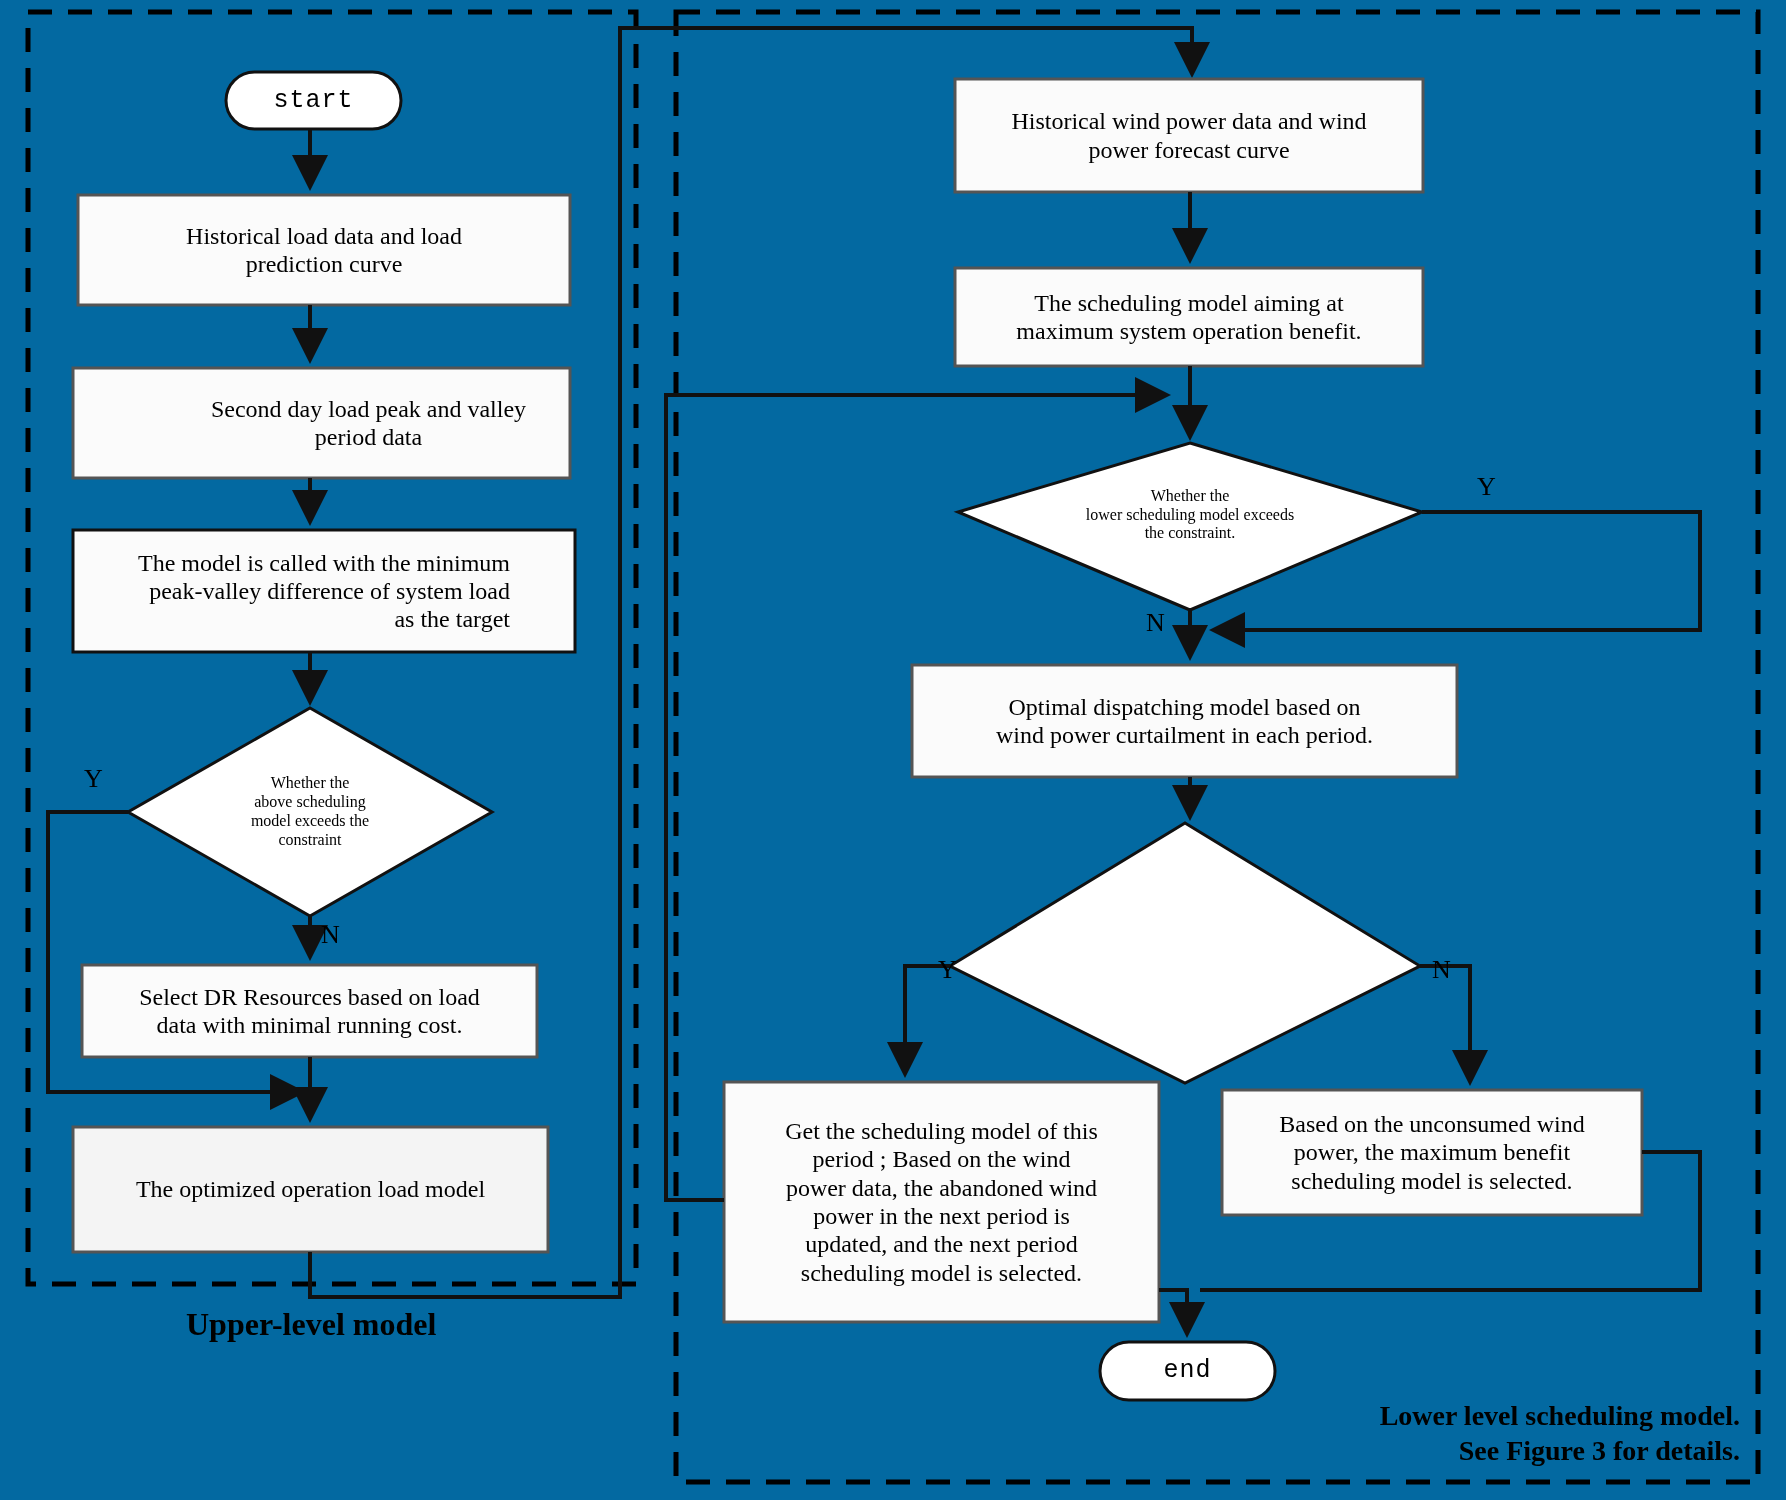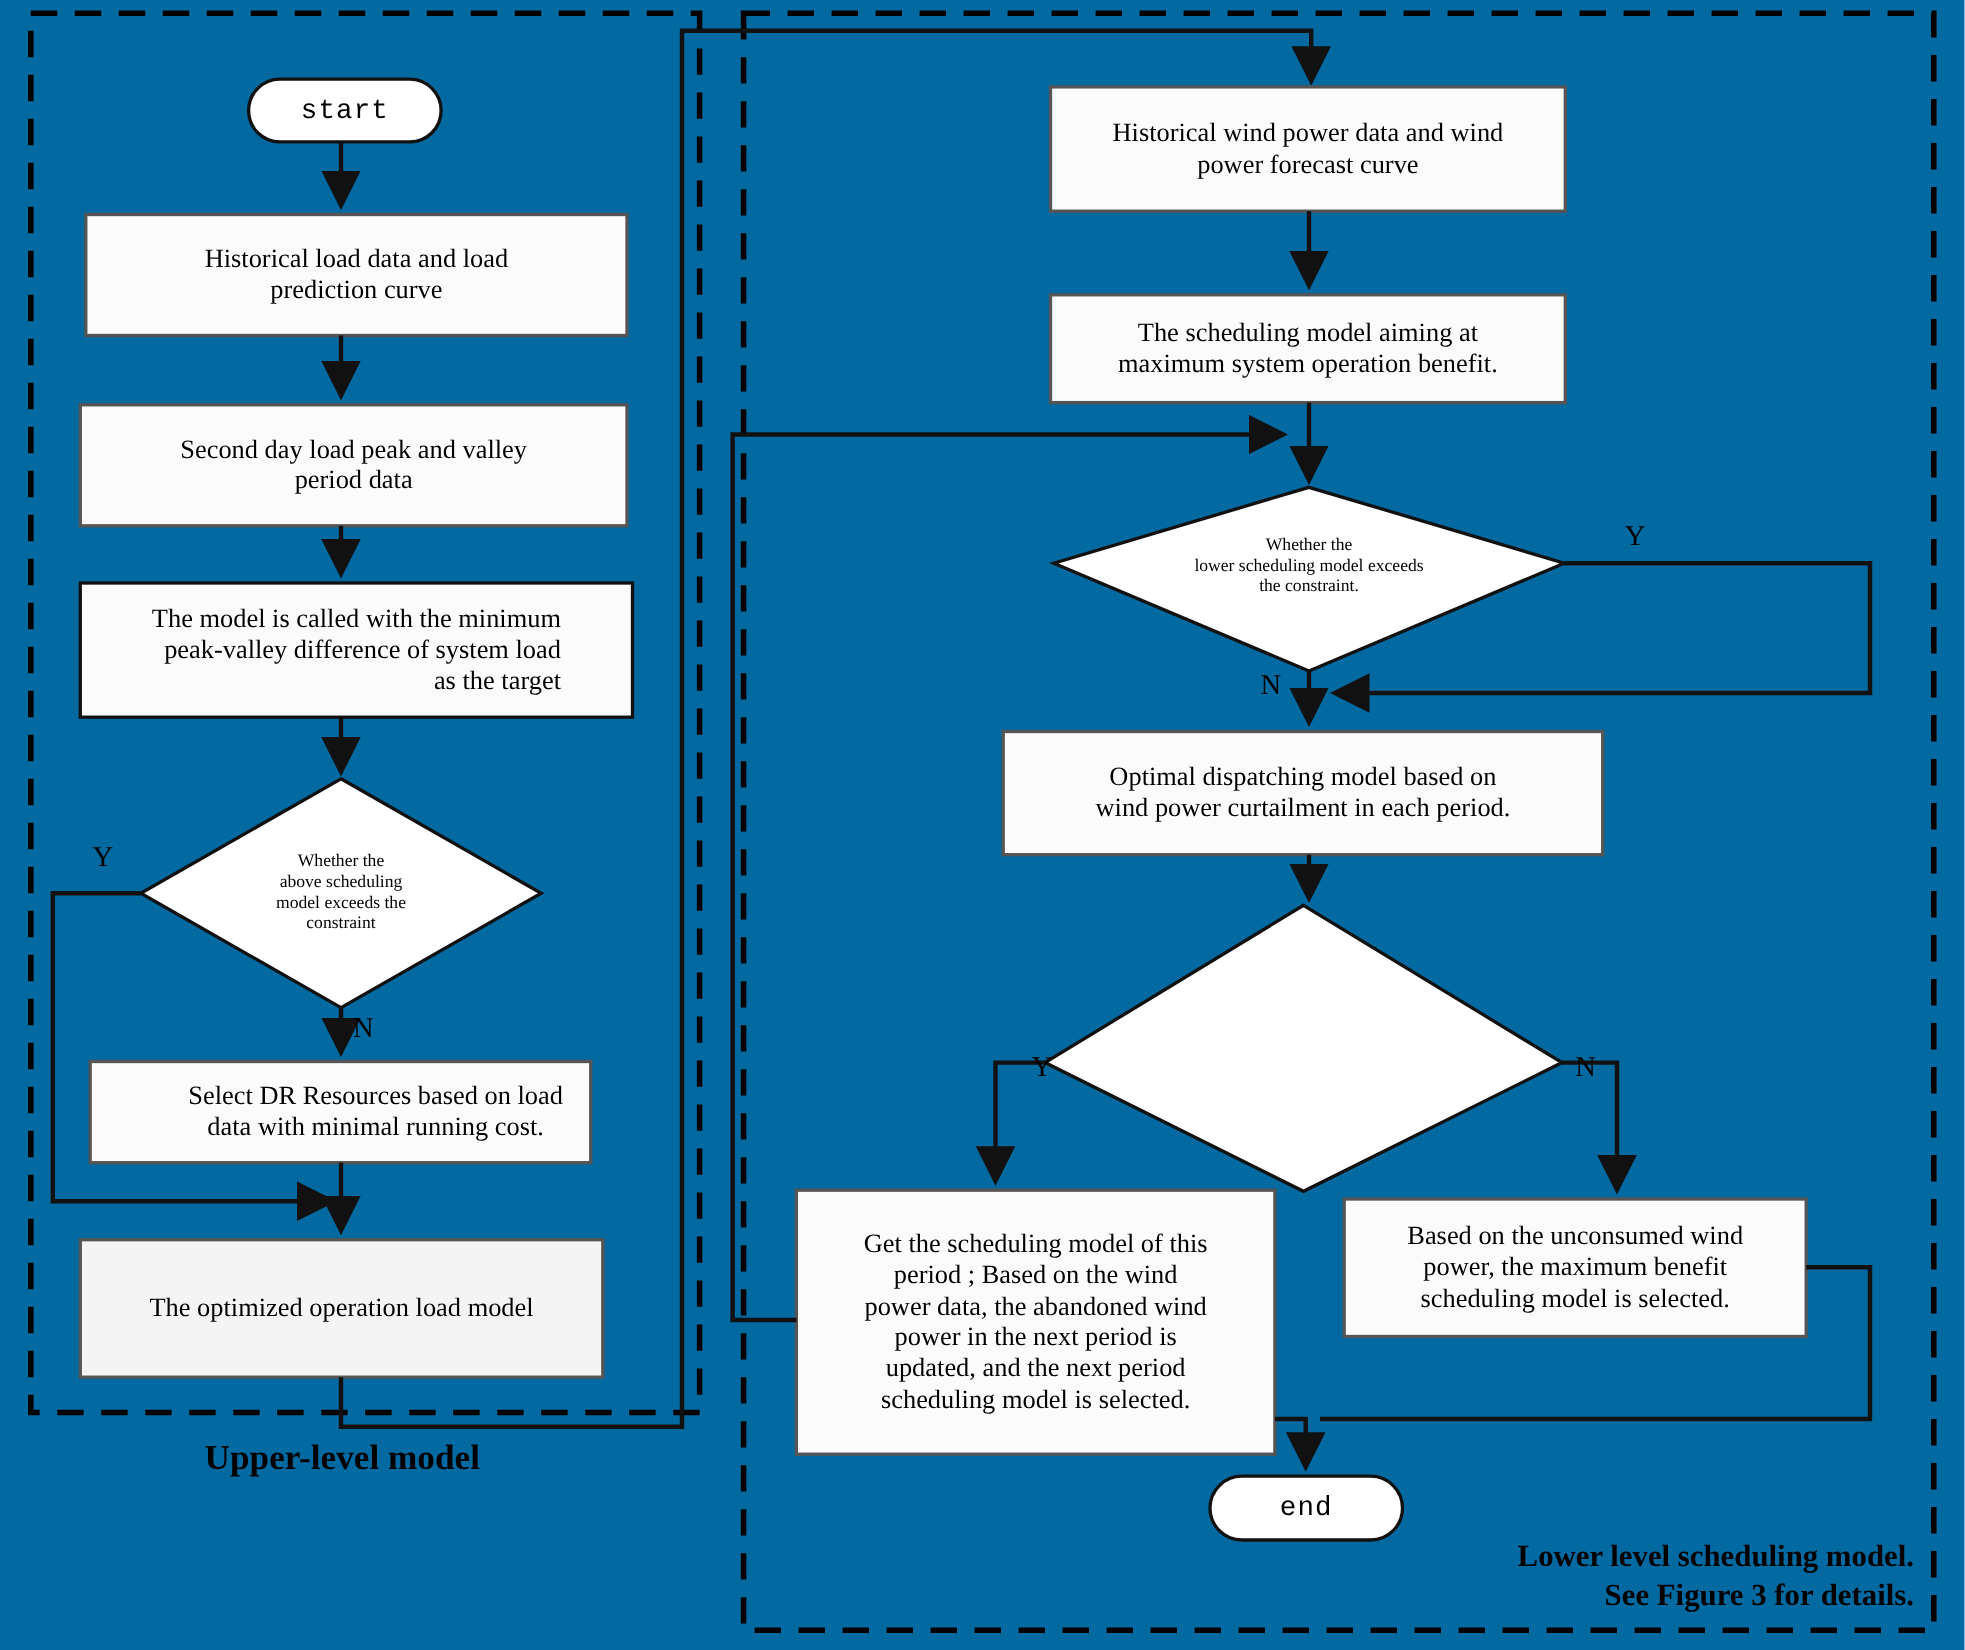--- a/index.html
+++ b/index.html
@@ -154,33 +154,33 @@
       <path d="M1642,1152 L1700,1152 L1700,1290 L1200,1290" fill="none" stroke="#111" stroke-width="4"></path>
     </g>
 
   </svg>
 
   <div class="node-text term-text" style="left:226px;top:72px;width:175px;height:57px;">start</div>
 
   <div class="node-text proc-text" style="left:78px;top:195px;width:492px;height:110px;white-space:pre-line;">Historical load data and load
 prediction curve</div>
 
-  <div class="node-text proc-text" style="left:73px;top:368px;width:497px;height:110px;white-space:pre-line;">Second day load peak and valley
+  <div class="node-text proc-text" style="left:73px;top:368px;width:591px;height:110px;white-space:pre-line;">Second day load peak and valley
 period data</div>
 
   <div class="node-text proc-text" style="left:73px;top:530px;width:502px;height:122px;white-space:pre-line;text-align:right;">The model is called with the minimum
 peak-valley difference of system load
 as the target</div>
 
   <div class="node-text dec-text" style="left:170px;top:736px;width:280px;height:152px;white-space:pre-line;">Whether the
 above scheduling
 model exceeds the
 constraint</div>
 
-  <div class="node-text proc-text" style="left:82px;top:965px;width:455px;height:92px;white-space:pre-line;margin-left:32px;">Select DR Resources based on load
+  <div class="node-text proc-text" style="left:82px;top:965px;width:455px;height:92px;white-space:pre-line;">Select DR Resources based on load
 data with minimal running cost.</div>
 
   <div class="node-text proc-text" style="left:73px;top:1127px;width:475px;height:125px;white-space:pre-line;">The optimized operation load model</div>
 
   <div class="node-text proc-text" style="left:955px;top:79px;width:468px;height:113px;white-space:pre-line;">Historical wind power data and wind
 power forecast curve</div>
 
   <div class="node-text proc-text" style="left:955px;top:268px;width:468px;height:98px;white-space:pre-line;">The scheduling model aiming at
 maximum system operation benefit.</div>
 

